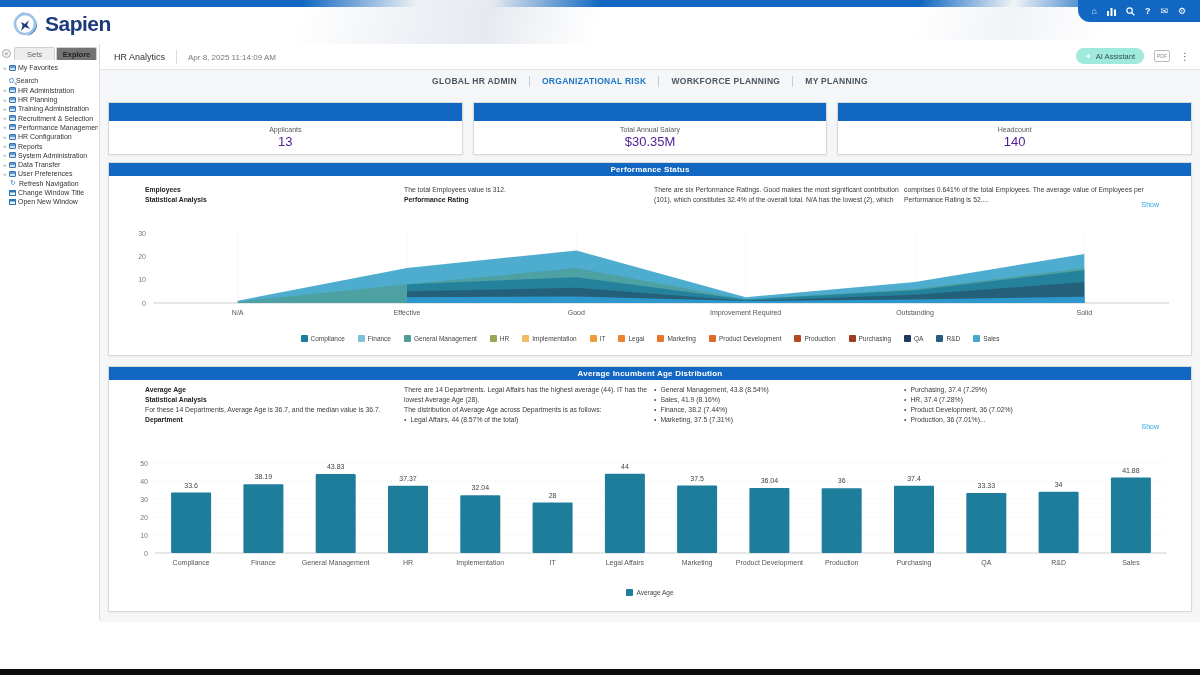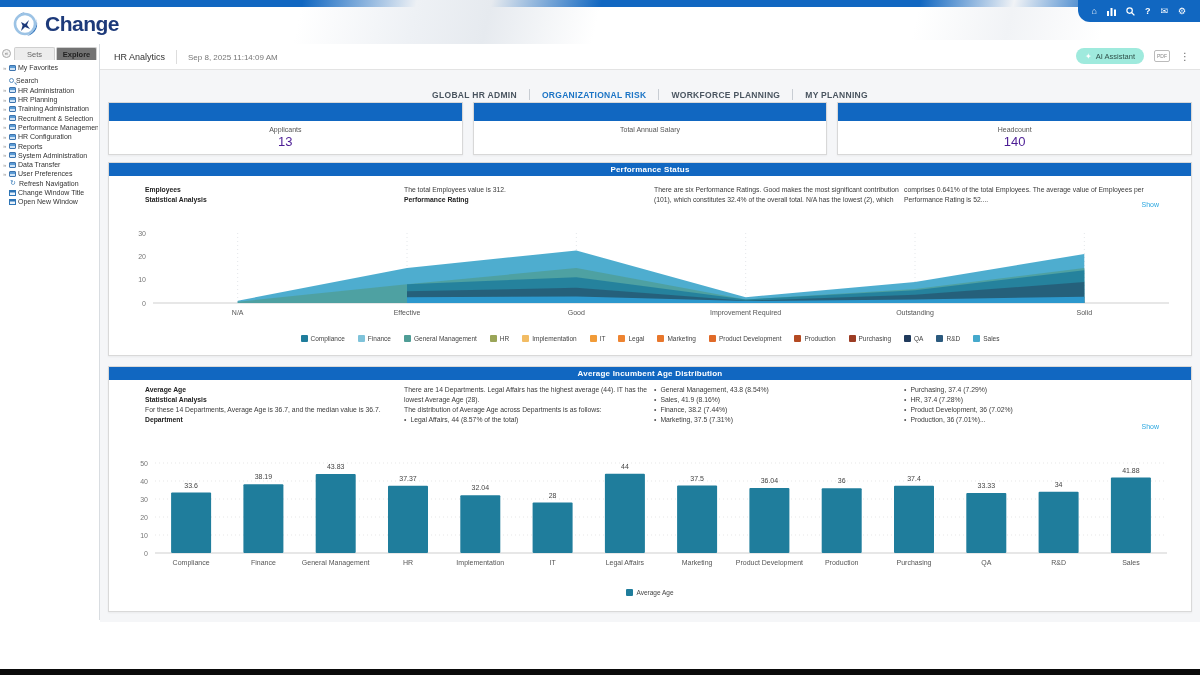--- a/index.html
+++ b/index.html
@@ -53,22 +53,22 @@
   .mh-date { position:absolute; left:88px; top:9px; font-size:8px; color:#777; }
   .mh-right { position:absolute; right:10px; top:4px; display:flex; align-items:center; gap:10px; }
   .ai-pill { display:flex; align-items:center; gap:4px; background:#9feadd; border-radius:9px;
     height:16px; padding:0 9px; font-size:7.5px; color:#2f5049; cursor:pointer; }
   .ai-spark { color:#fff; font-size:8px; }
   .pdf-badge { border:1px solid #bbb; border-radius:2px; font-size:5px; color:#888; padding:2px 2px; cursor:pointer; }
   .kebab { font-size:10px; color:#666; cursor:pointer; }
 
   
   .content { position:absolute; left:100px; top:70px; width:1100px; height:552px; background:#f5f6f8; }
-  .tabs-row { position:absolute; top:12px; left:0; width:100%; height:18px; display:flex;
-    align-items:flex-end; justify-content:center; }
+  .tabs-row { position:absolute; top:6px; left:0; width:100%; height:18px; display:flex;
+    align-items:flex-start; justify-content:center; }
   .nav-tab { font-size:8.5px; font-weight:bold; color:#4a5560; letter-spacing:.3px; padding:0 12px; cursor:pointer; }
   .nav-tab.active { color:#1b74c5; }
   .tab-sep { width:1px; height:11px; background:#c8cdd3; }
 
   .kpi-row { position:absolute; top:32px; left:8px; width:1084px; display:flex; gap:10px; }
   .kpi-card { flex:1; background:#fff; border:1px solid #d8d8d8; box-shadow:0 1px 2px rgba(0,0,0,.05); height:53px; }
   .kpi-bar { height:18px; background:#1167c1; }
   .kpi-label { text-align:center; font-size:7px; color:#555; margin-top:5px; }
   .kpi-value { text-align:center; font-size:13px; color:#4c1d95; margin-top:1px; }
 
@@ -99,21 +99,21 @@
 <div class="deco1"></div>
 <div class="deco2"></div>
 
 <div class="logo">
   <svg width="32" height="30" viewBox="0 0 32 30">
     <path d="M15 3 C6 5 2 14 7 22 C3 16 6 7 15 3 Z" fill="#2a6fba"></path>
     <circle cx="15" cy="15" r="10" fill="none" stroke="#9cc3e5" stroke-width="2.6"></circle>
     <path d="M17 27 C26 25 30 16 25 8 C29 14 26 23 17 27 Z" fill="#2a6fba"></path>
     <path d="M11 13 l4 2 l4 -4 l-2 5 l3 4 l-5 -2 l-4 4 l1.6 -5.4 Z" fill="#1d3a7a"></path>
   </svg>
-  <span class="logo-text">Change</span>
+  <span class="logo-text">Sapien</span>
 </div>
 
 <div class="top-icons">
   <span class="top-ic">⌂</span>
   <svg class="top-ic" width="9" height="9" viewBox="0 0 9 9">
     <rect x="0" y="4" width="2" height="5" fill="#fff"></rect>
       <rect x="3.5" y="1" width="2" height="8" fill="#fff"></rect>
       <rect x="7" y="2.5" width="2" height="6.5" fill="#fff"></rect>
   </svg>
   <svg class="top-ic" width="9" height="9" viewBox="0 0 9 9">
@@ -207,21 +207,21 @@
         <span class="nav-exp"></span>
         <span class="ico ico-window"></span>
         <span class="nav-label">Open New Window</span>
       </div>
     </div>
 </div>
 
 <div class="main-header">
   <span class="mh-title">HR Analytics</span>
   <span class="mh-div"></span>
-  <span class="mh-date">Sep 8, 2025 11:14:09 AM</span>
+  <span class="mh-date">Apr 8, 2025 11:14:09 AM</span>
   <div class="mh-right">
     <span class="ai-pill">
       <span class="ai-spark">✦</span>
       <span>AI Assistant</span>
     </span>
     <span class="pdf-badge">PDF</span>
     <span class="kebab">⋮</span>
   </div>
 </div>
 
@@ -237,20 +237,21 @@
     </div>
   <div class="kpi-row" id="kpi-row">
       <div class="kpi-card">
         <div class="kpi-bar"></div>
         <div class="kpi-label">Applicants</div>
         <div class="kpi-value">13</div>
       </div>
       <div class="kpi-card">
         <div class="kpi-bar"></div>
         <div class="kpi-label">Total Annual Salary</div>
+        <div class="kpi-value">$30.35M</div>
       </div>
       <div class="kpi-card">
         <div class="kpi-bar"></div>
         <div class="kpi-label">Headcount</div>
         <div class="kpi-value">140</div>
       </div>
     </div>
 
   <div class="panel panel-age">
     <div class="panel-title">Average Incumbent Age Distribution</div>

